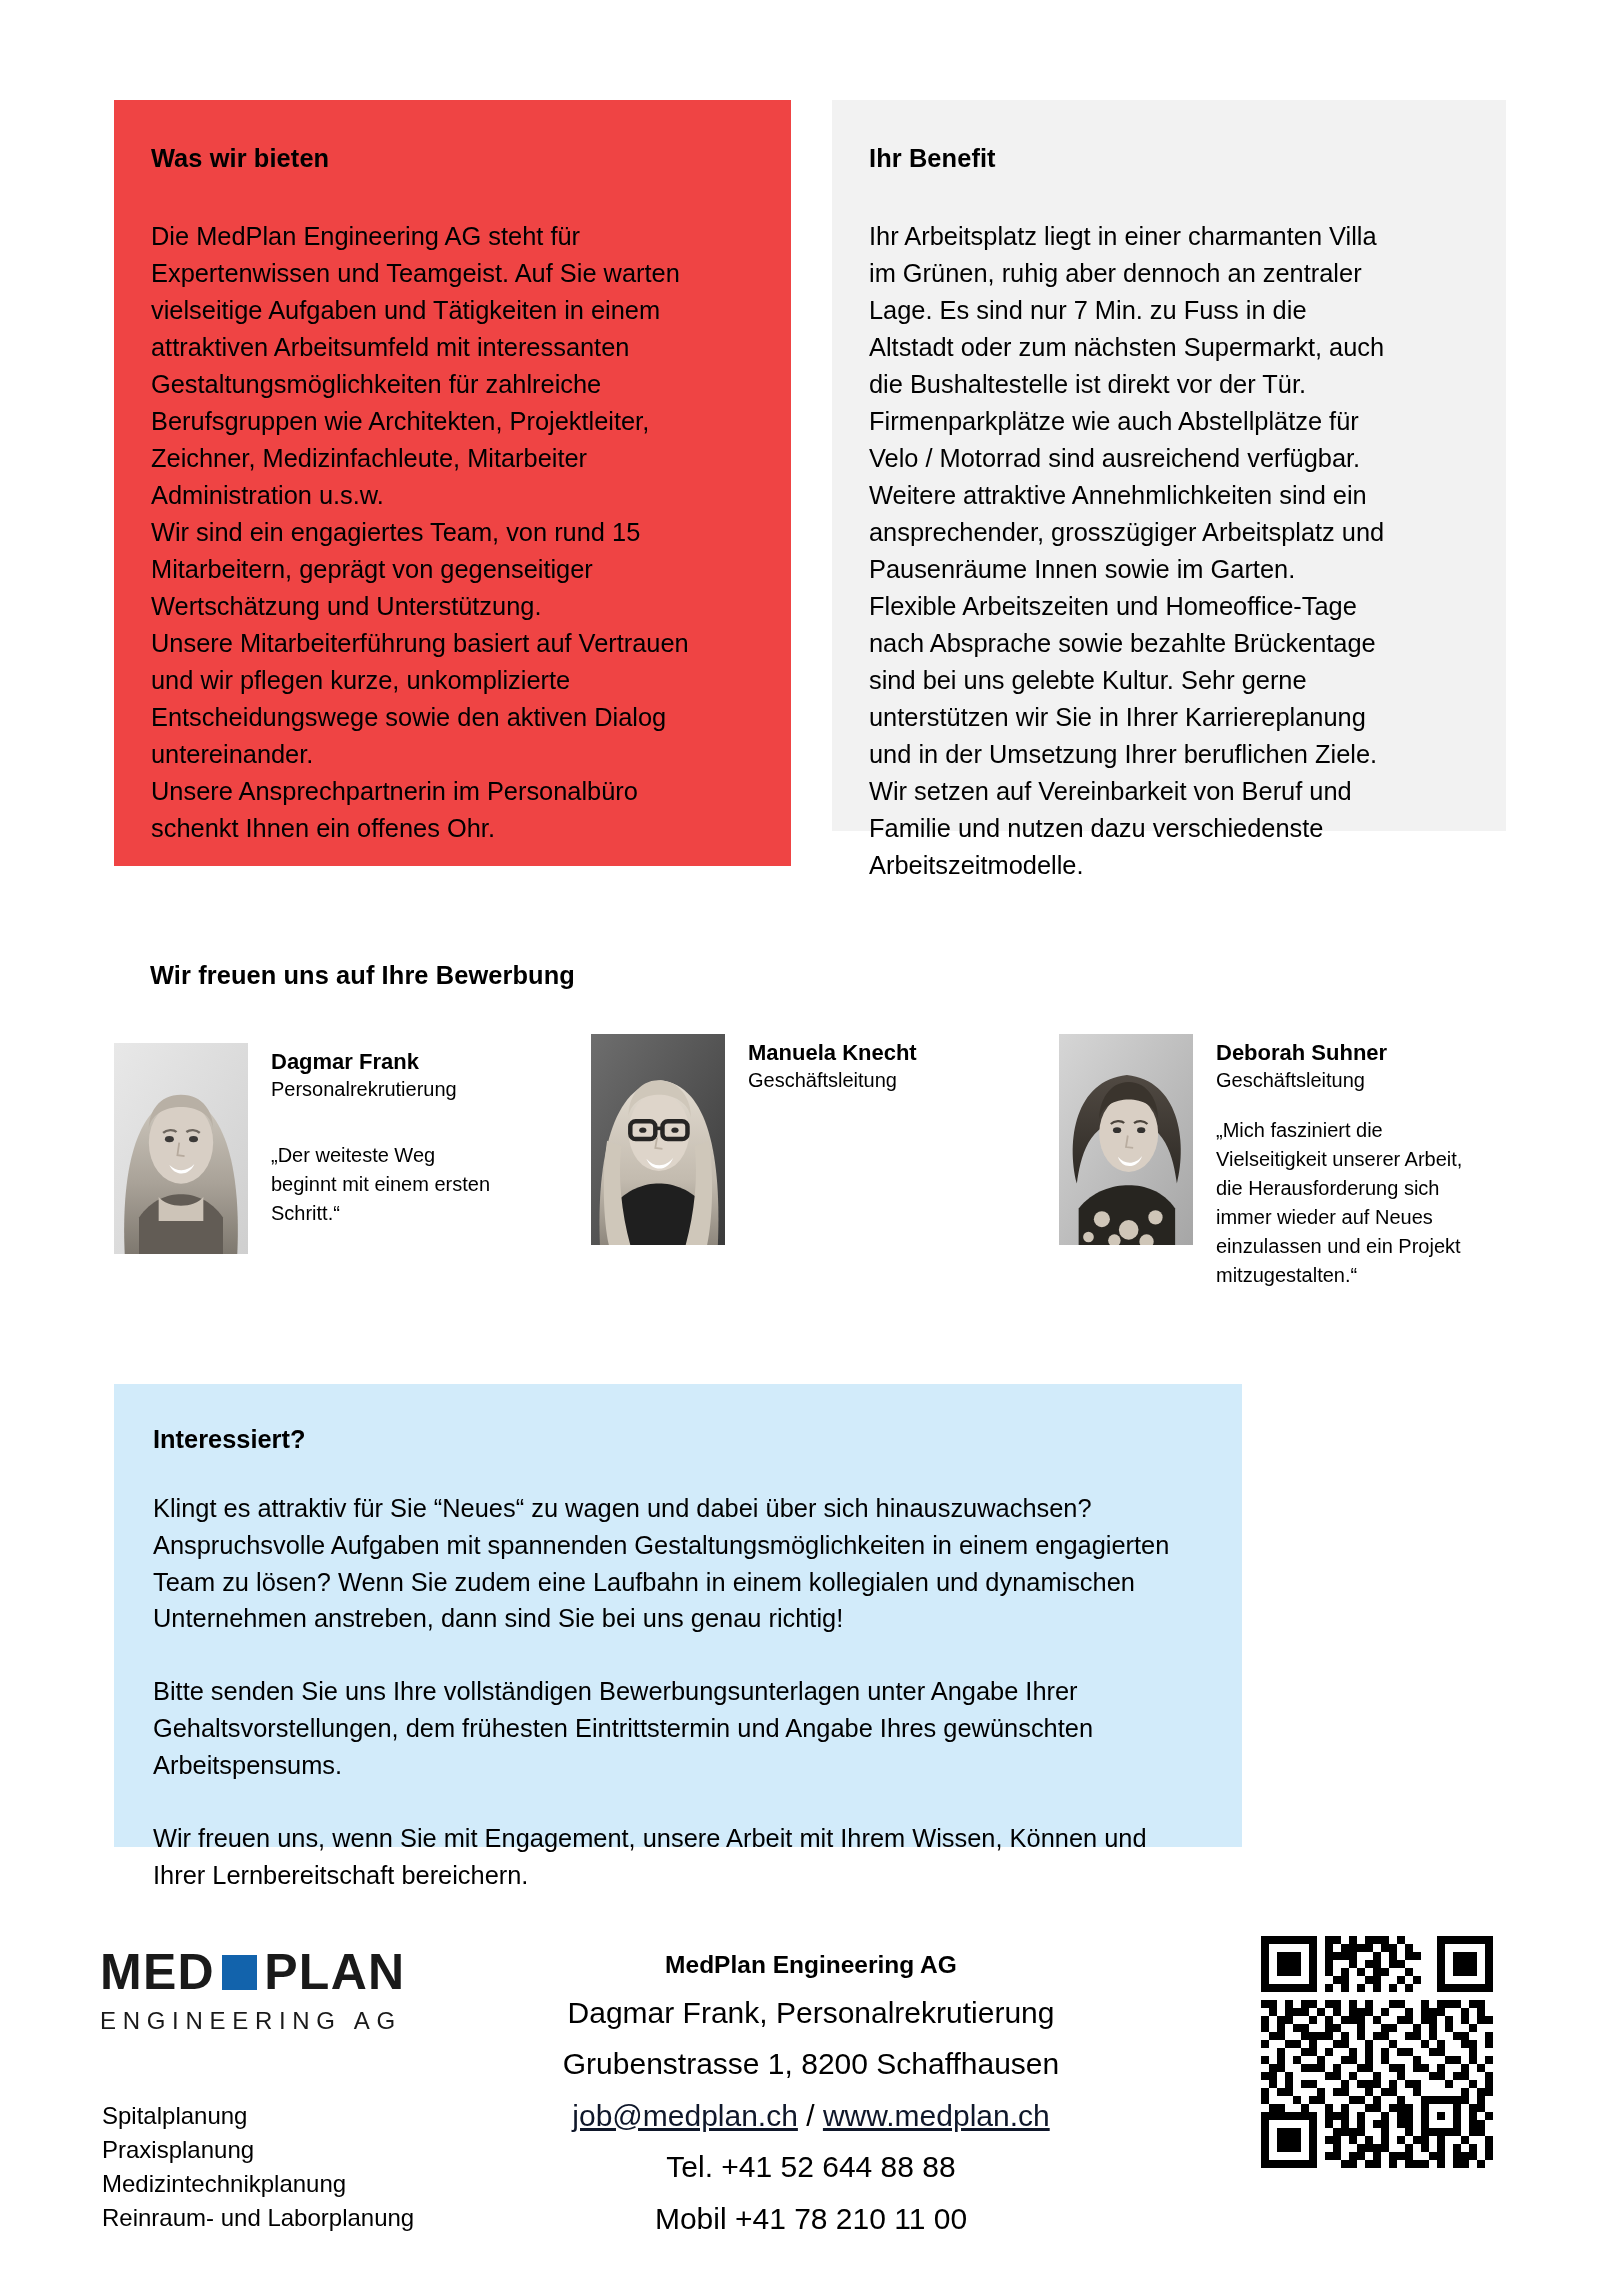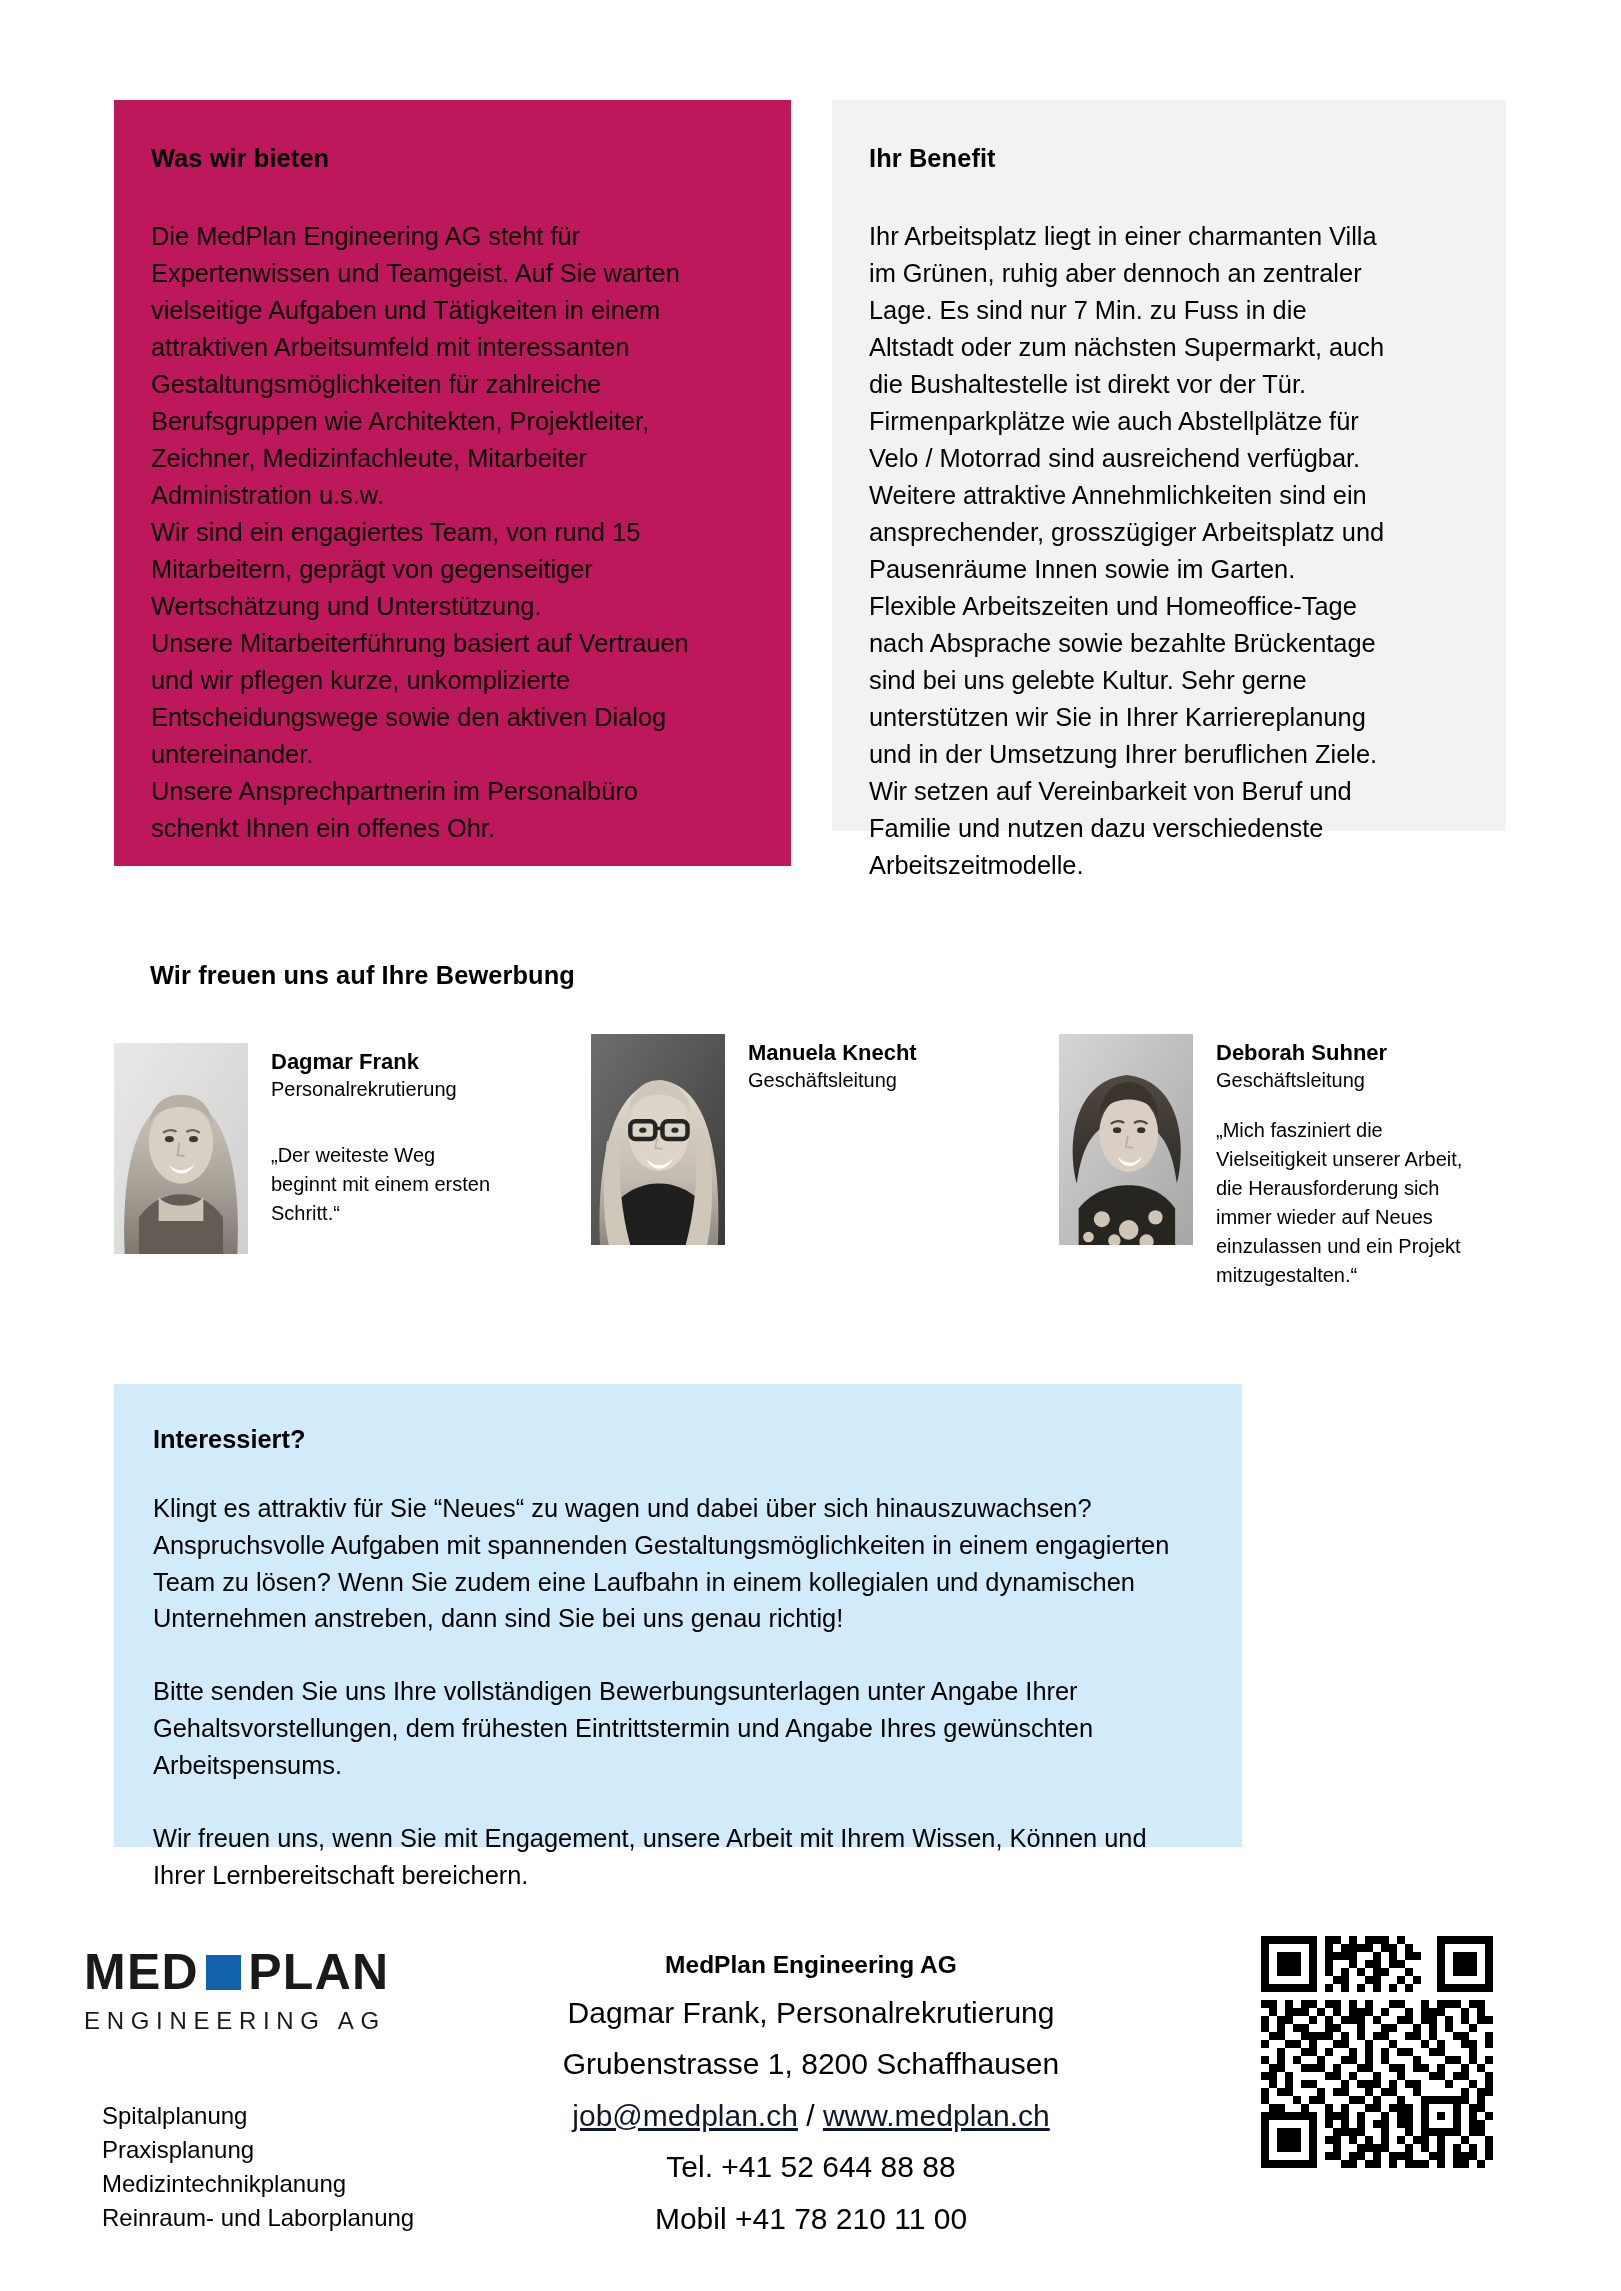--- a/index.html
+++ b/index.html
@@ -36,21 +36,21 @@
     position: absolute;
     top: 0;
     box-sizing: border-box;
     padding: 43px 37px 27px 37px;
   }
 
   .box-blue {
     left: 114px;
     width: 677px;
     height: 766px;
-    background: #be185d;
+    background: #ef4444;
   }
 
   .box-gray {
     left: 832px;
     width: 674px;
     height: 731px;
     background: #f2f2f2;
   }
 
   .box-title {
@@ -164,21 +164,21 @@
     position: absolute;
     left: 0;
     top: 1925px;
     width: 1622px;
     height: 356px;
   }
 
   
   .logo-block {
     position: absolute;
-    left: 84px;
+    left: 100px;
     top: 22px;
     width: 374px;
   }
   .logo-wordmark {
     display: flex;
     align-items: center;
     font-size: 50px;
     font-weight: bold;
     letter-spacing: 1.3px;
     color: #1a1a1a;

